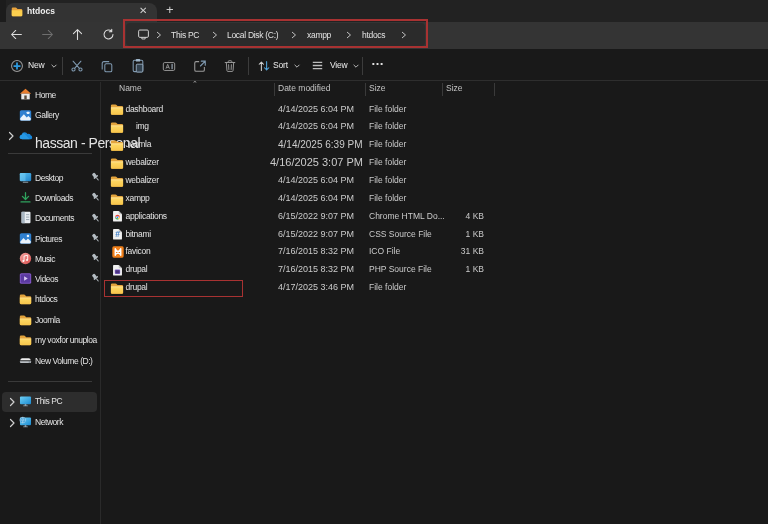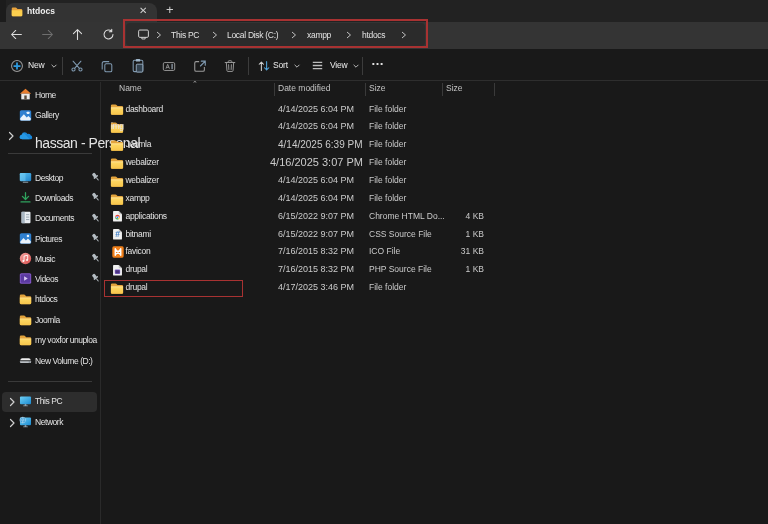--- a/index.html
+++ b/index.html
@@ -420,21 +420,21 @@
     </svg>
 <span class="txt" style="position:absolute;left:21.5px;line-height:17.85px;letter-spacing:-0.3px">dashboard</span>
 <span class="dim" style="position:absolute;left:174px;line-height:17.85px;font-size:9px">4/14/2025 6:04 PM</span>
 <span class="dim" style="position:absolute;left:265px;line-height:17.85px">File folder</span>
 
 </div>
 <div class="a" style="left:104px;top:118.40px;width:420px;height:17.85px">
 <svg width="14" height="12.2" viewBox="0 0 16 14" style="position:absolute;left:6px;top:2.8px">
       <use href="#fold"></use>
     </svg>
-<span class="txt" style="position:absolute;left:7px;line-height:17.85px;letter-spacing:-0.3px">img</span>
+<span class="txt" style="position:absolute;left:32px;line-height:17.85px;letter-spacing:-0.3px">img</span>
 <span class="dim" style="position:absolute;left:174px;line-height:17.85px;font-size:9px">4/14/2025 6:04 PM</span>
 <span class="dim" style="position:absolute;left:265px;line-height:17.85px">File folder</span>
 
 </div>
 <div class="a" style="left:104px;top:136.25px;width:420px;height:17.85px">
 <svg width="14" height="12.2" viewBox="0 0 16 14" style="position:absolute;left:6px;top:2.8px">
       <use href="#fold"></use>
     </svg>
 <span class="txt" style="position:absolute;left:21.5px;line-height:17.85px;letter-spacing:-0.3px">Joomla</span>
 <span class="dim" style="position:absolute;left:174px;line-height:17.85px;font-size:10px">4/14/2025 6:39 PM</span>

